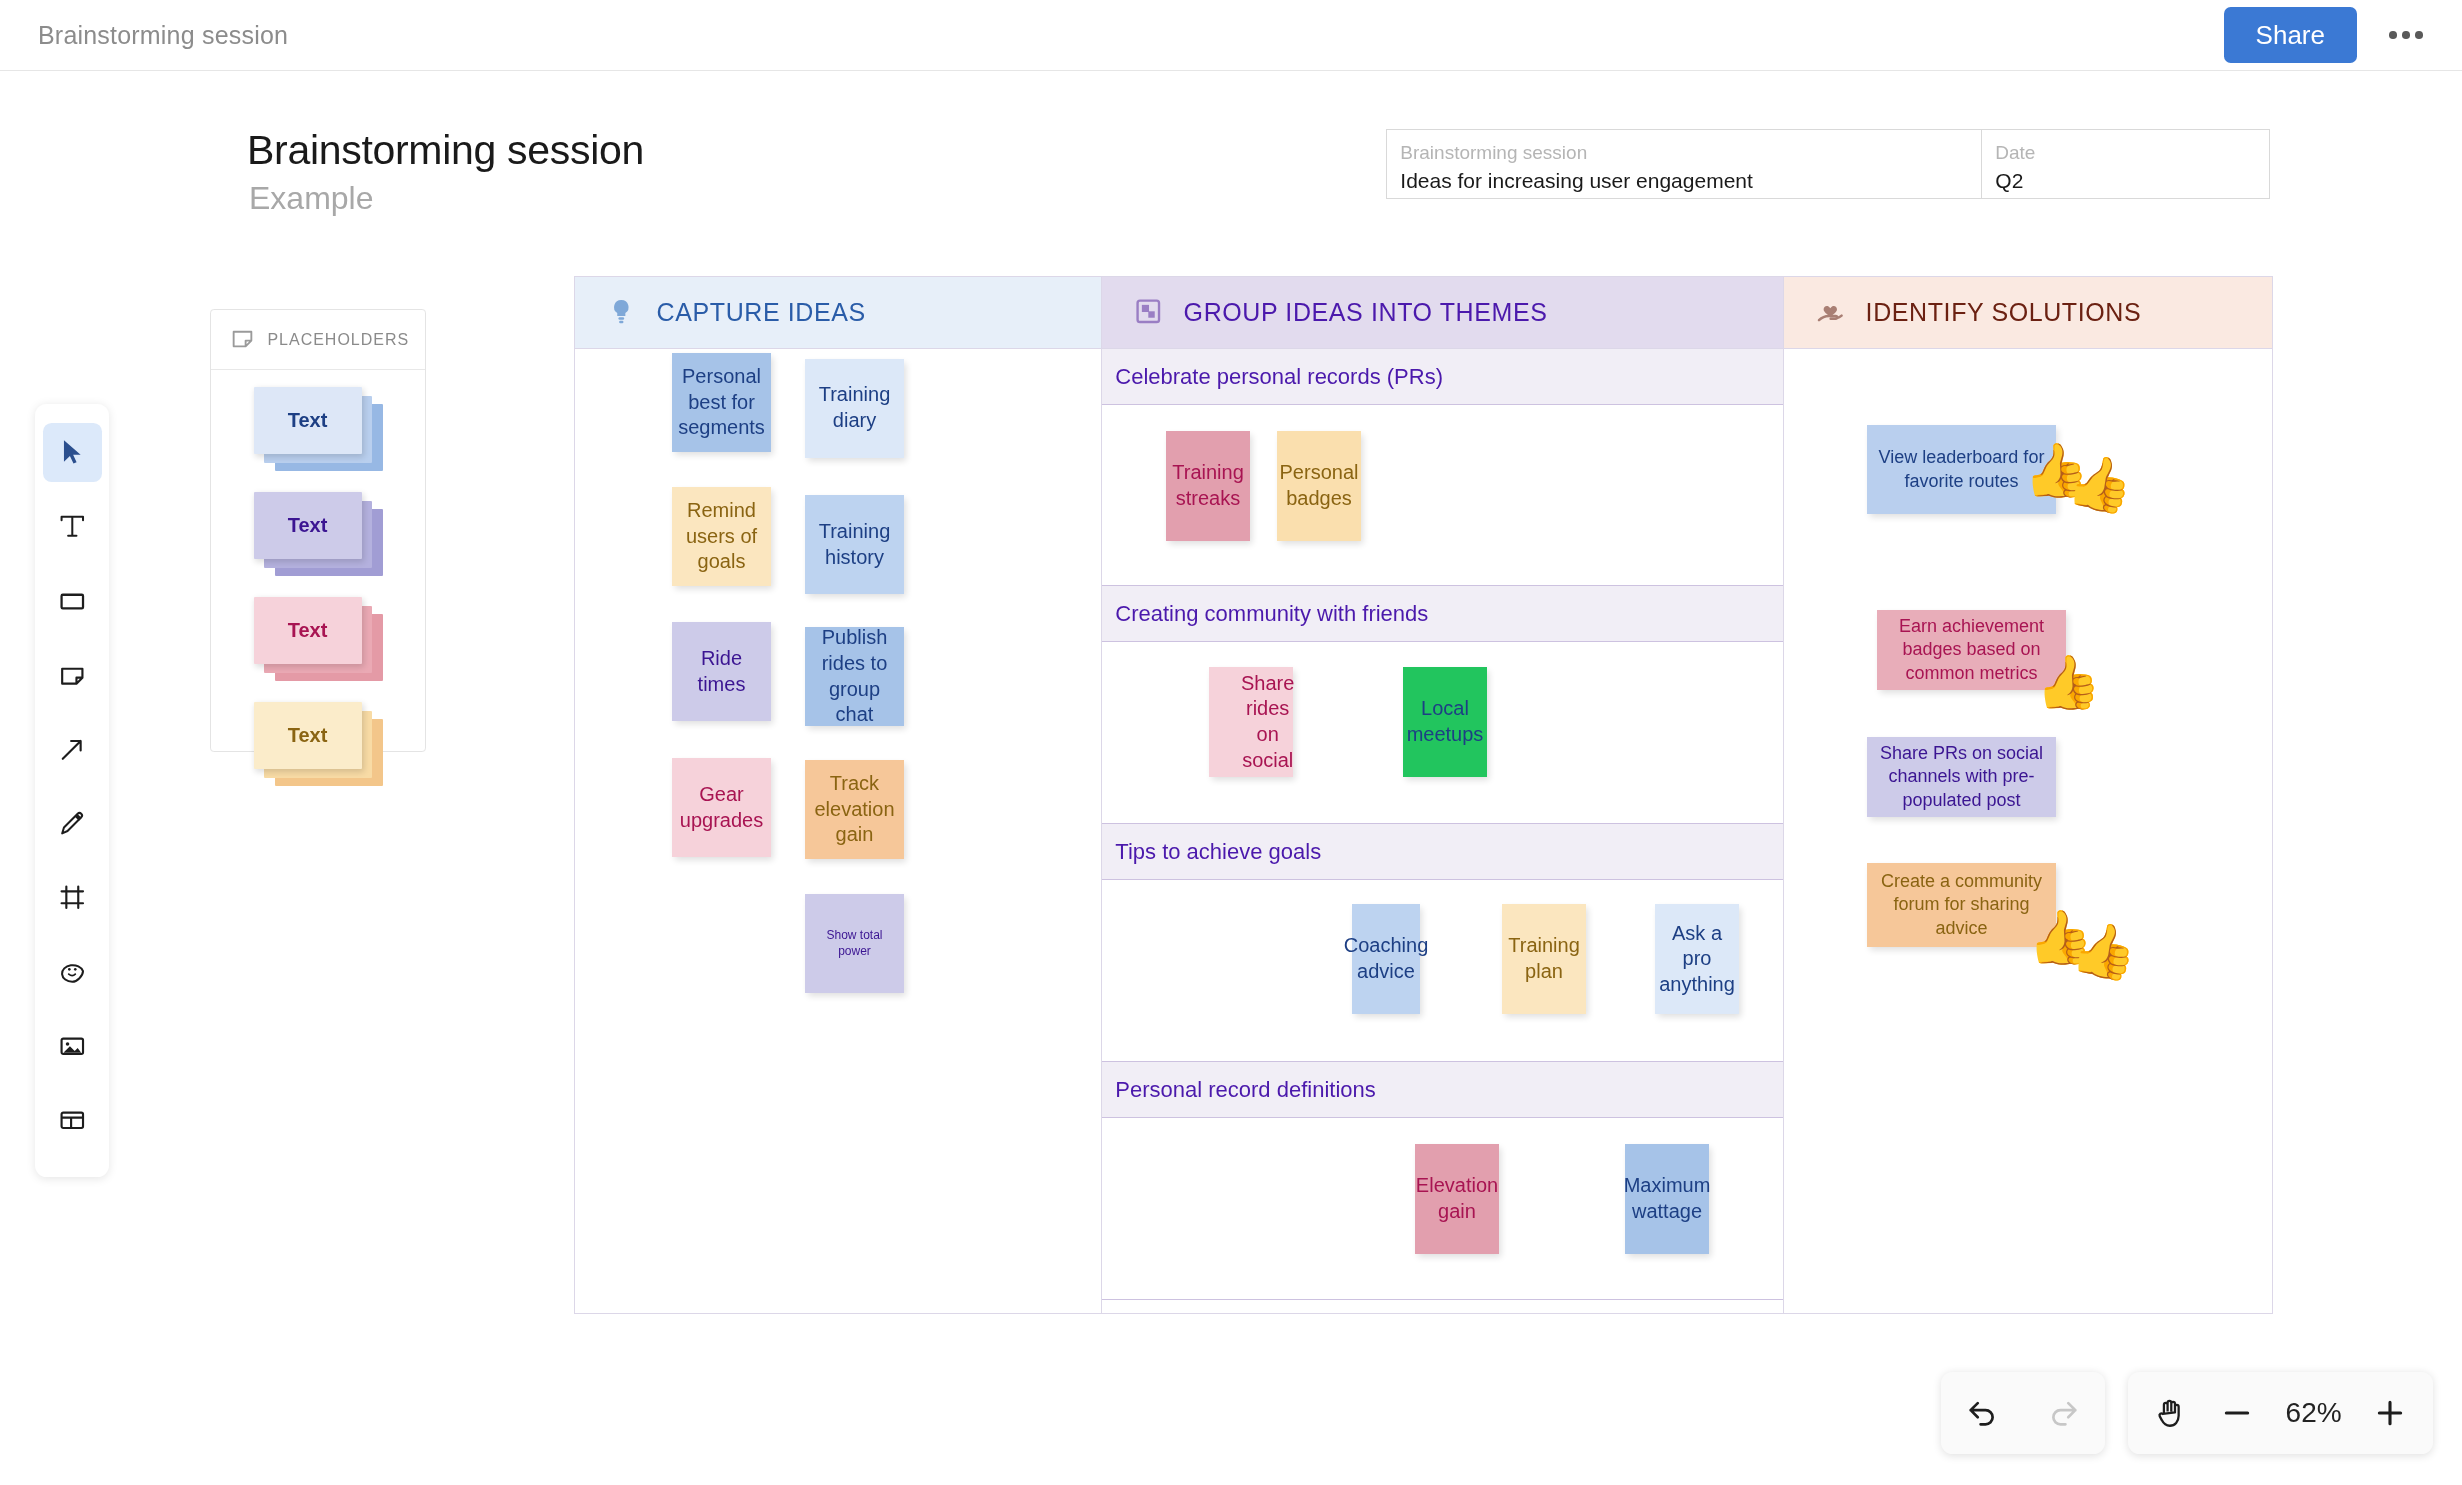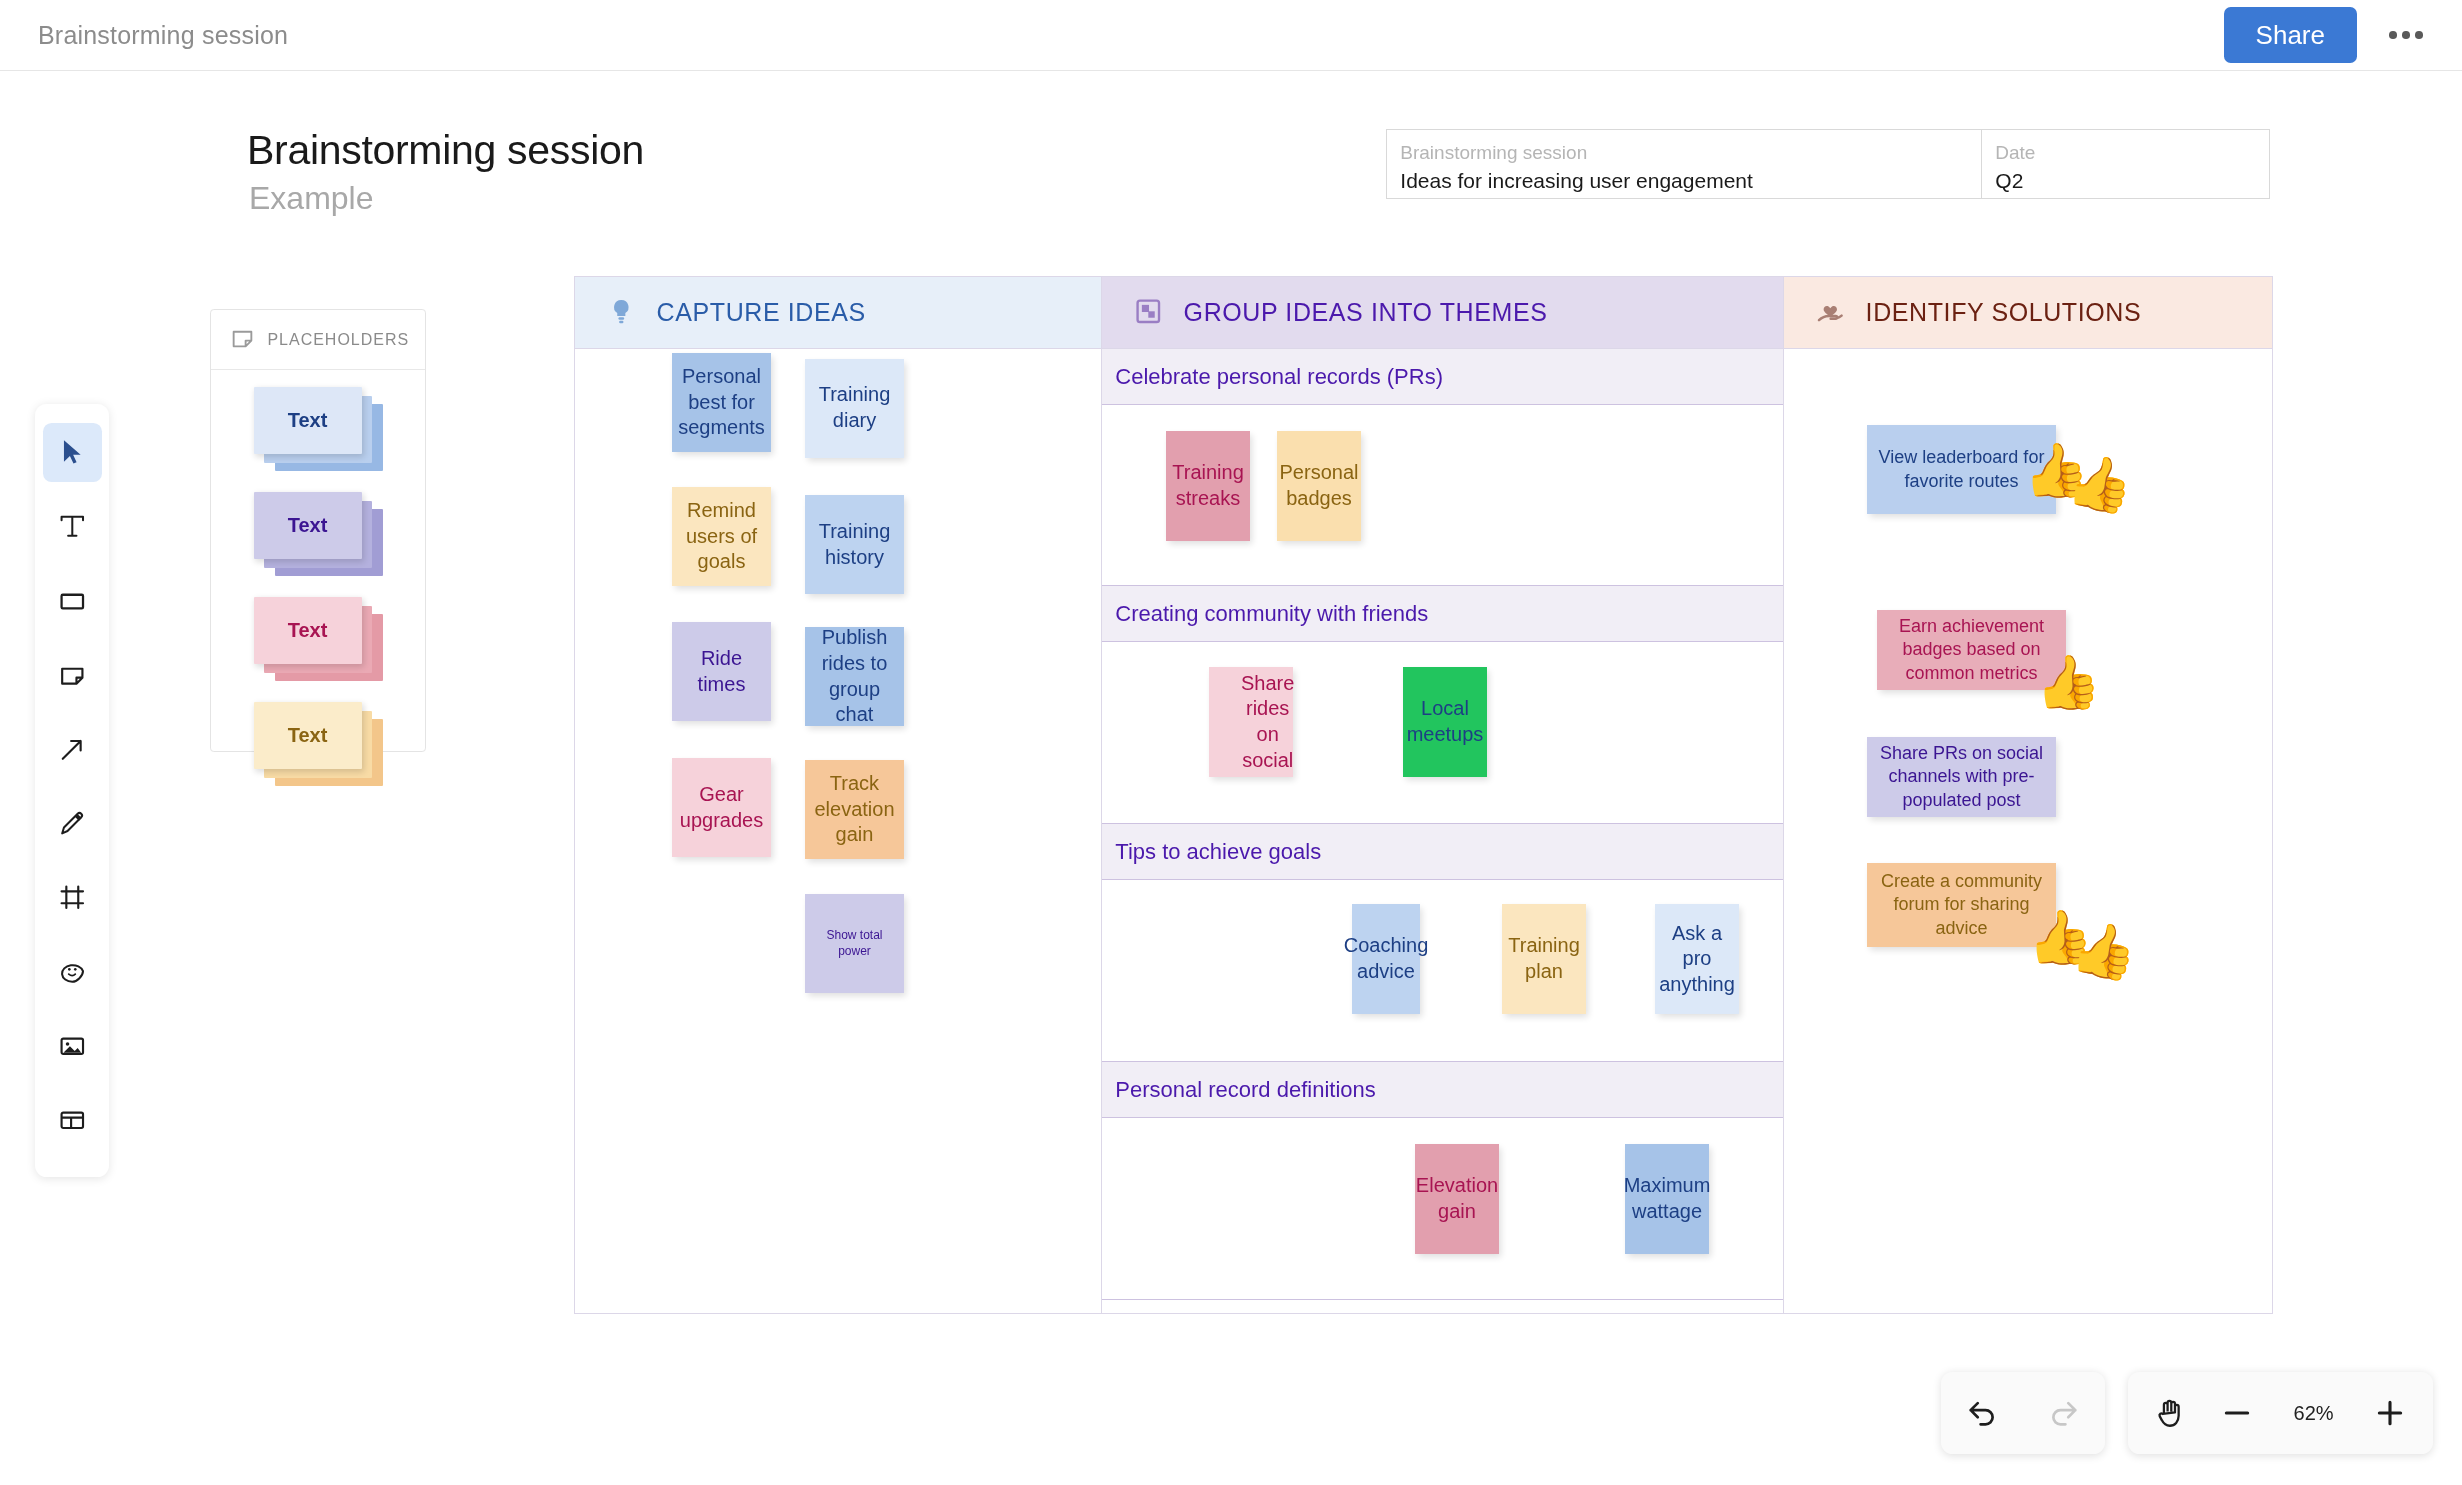--- a/index.html
+++ b/index.html
@@ -136,21 +136,21 @@
 
   
   .undo-group, .zoom-group {
     position: absolute; background: #fafafa; border-radius: 11.4px;
     box-shadow: 0 1.9px 8.6px rgba(0,0,0,.12);
     display: flex; align-items: center;
   }
   .undo-group { left: 1941px; top: 1372px; width: 164px; height: 82px; justify-content: space-around; }
   .zoom-group { left: 2128px; top: 1372px; width: 305px; height: 82px; justify-content: space-around; padding: 0 9.5px; }
   .ctrl-btn { display: flex; align-items: center; justify-content: center; cursor: pointer; width: 53px; height: 53px; background: transparent; border: none; }
-  .zoom-level { font-size: 20px; color: #222; min-width: 74px; text-align: center; }
+  .zoom-level { font-size: 28px; color: #222; min-width: 74px; text-align: center; }
 </style>
 </head>
 <body>
 
 <div class="topbar">
   <div class="topbar-title">Brainstorming session</div>
   <div class="topbar-right">
     <button class="share-btn">Share</button>
     <button class="dots-btn">
         <i></i>

